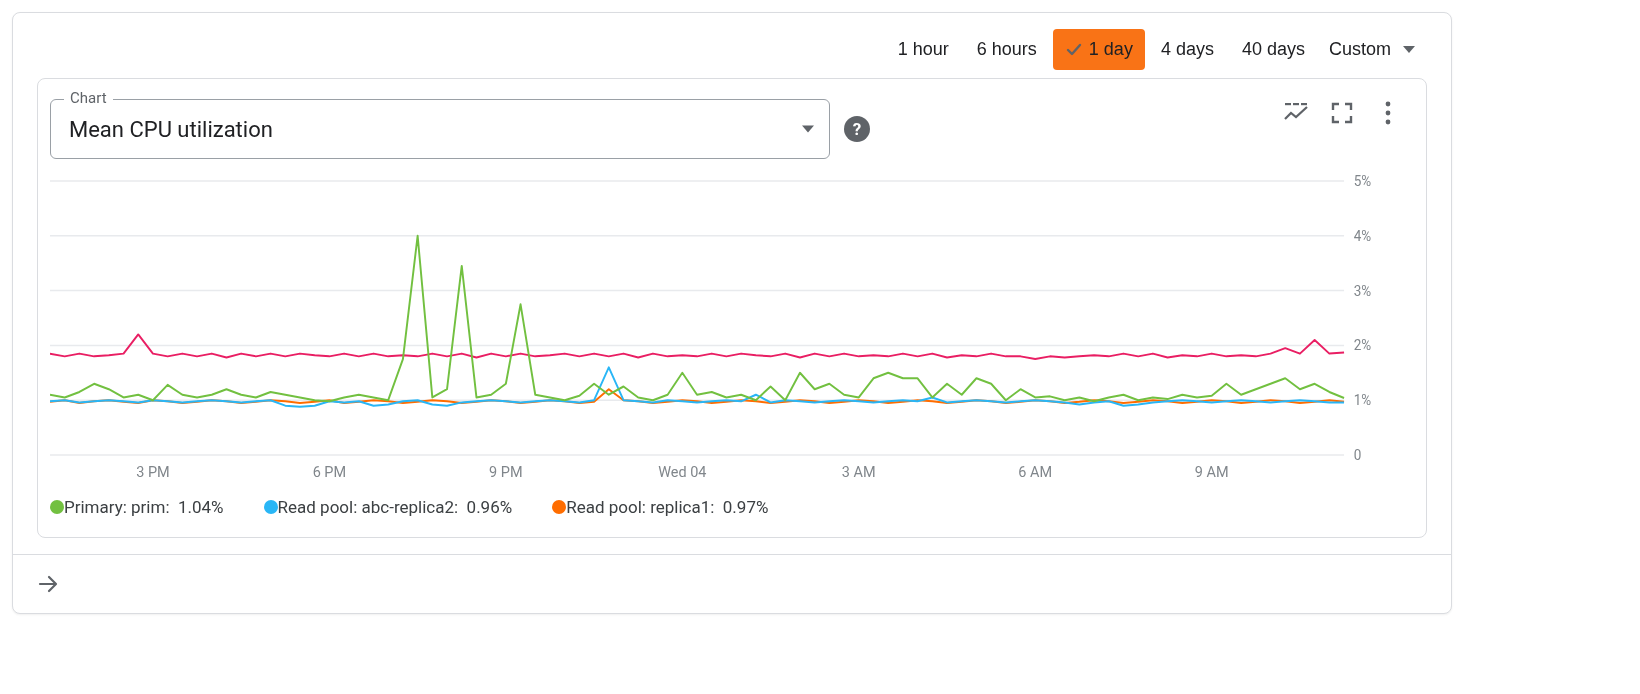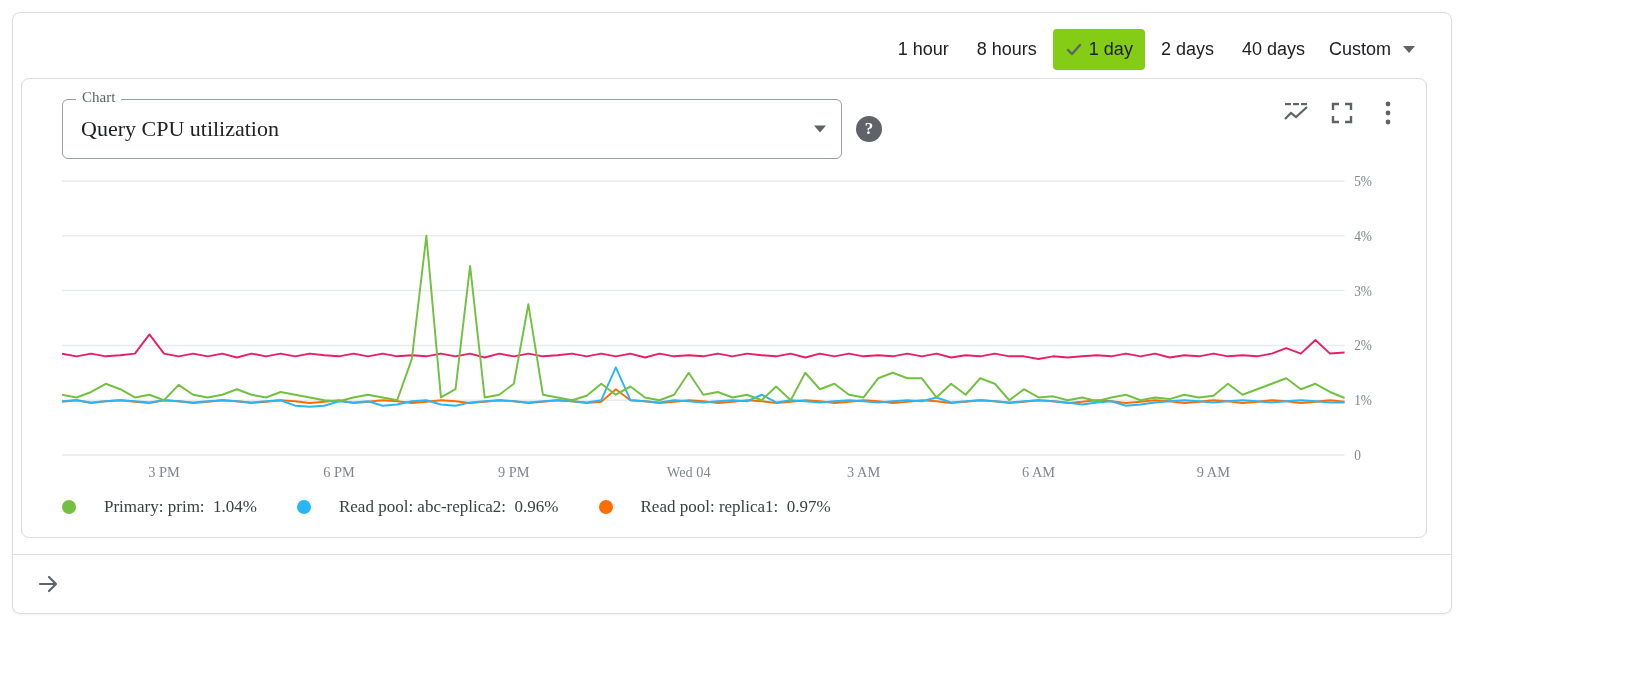--- a/index.html
+++ b/index.html
@@ -1,79 +1,79 @@
 <!DOCTYPE html>
 <html><head>
 <meta charset="utf-8">
 <style>
   * { box-sizing: border-box; }
   html, body { margin:0; padding:0; font-family: Roboto, "Helvetica Neue", Arial, sans-serif; color:#202124; background:#fff; }
   .wrap { width:1464px; height:694px; padding:12px; position:relative; }
   .panel { border:1px solid #dadce0; border-radius:8px; background:#fff; box-shadow:0 1px 2px rgba(60,64,67,0.08); }
   .toolbar { display:flex; justify-content:flex-end; align-items:center; padding:16px 24px 8px 24px; gap:4px; }
   .range-btn { font-size:18px; font-weight:500; color:#202124; background:transparent; border:none; border-radius:4px; padding:10px 12px; cursor:pointer; display:inline-flex; align-items:center; gap:6px; }
-  .range-btn.active { background:#84cc16; }
+  .range-btn.active { background:#f97316; }
   .range-custom { display:inline-flex; align-items:center; gap:12px; padding-left:8px; }
   .tri-down { width:0; height:0; border-left:6px solid transparent; border-right:6px solid transparent; border-top:7px solid #5f6368; }
-  .card { margin:0 24px 16px 8px; border:1px solid #dadce0; border-radius:8px; padding:20px 24px 20px 40px; position:relative;font-family:Liberation Serif, serif; }
+  .card { margin:0 24px 16px 24px; border:1px solid #dadce0; border-radius:8px; padding:20px 24px 20px 12px; position:relative; }
   .card-header { display:flex; align-items:center; gap:14px; }
   .sel-field { position:relative; width:780px; }
   .sel-border { border:1px solid #9aa0a6; border-radius:6px; height:60px; display:flex; align-items:center; padding:0 44px 0 18px; font-size:22px; color:#202124; cursor:pointer; }
   .sel-label { position:absolute; top:-10px; left:14px; background:#fff; padding:0 6px; font-size:15px; color:#5f6368; }
   .sel-tri { position:absolute; right:16px; top:50%; transform:translateY(-50%); }
   .help-icon { width:26px; height:26px; border-radius:50%; background:#5f6368; color:#fff; font-size:17px; font-weight:700; display:flex; align-items:center; justify-content:center; }
   .card-actions { position:absolute; right:24px; top:20px; display:flex; align-items:center; gap:18px; color:#5f6368; }
   .icon-btn { width:28px; height:28px; display:flex; align-items:center; justify-content:center; cursor:pointer; }
   .plot-area { position:relative; width:100%; height:310px; margin-top:14px; }
   .plot-svg { width:100%; height:100%; display:block; }
   .y-tick-label { font-size:14px; fill:#80868b; text-anchor:start; }
   .x-tick-label { font-size:15px; fill:#80868b; text-anchor:middle; }
   .grid-line { stroke:#e8eaed; stroke-width:1.5; }
   .legend { display:flex; gap:40px; align-items:center; margin-top:14px; font-size:17px; color:#3c4043; flex-wrap:wrap; }
-  .legend-item { display:flex; align-items:center; gap:28px; }
+  .legend-item { display:flex; align-items:center; gap:0; }
   .dot { width:14px; height:14px; border-radius:50%; }
   .footer-link { display:flex; align-items:center; gap:18px; padding:18px 24px; border-top:1px solid #dadce0; font-size:18px; color:#3c4043; cursor:pointer; }
   .arrow-right { width:22px; height:22px; color:#5f6368; }
 </style>
 </head>
 <body>
 
 <div class="wrap">
   <div class="panel">
     <div class="toolbar" id="time-ranges">
         <button class="range-btn">
           <span>1 hour</span>
         </button>
         <button class="range-btn">
-          <span>8 hours</span>
+          <span>6 hours</span>
         </button>
         <button class="range-btn active">
           <svg width="18" height="18" viewBox="0 0 18 18">
             <path d="M3 9 L7 13 L15 4" stroke="#5f6368" stroke-width="2.4" fill="none" stroke-linecap="round" stroke-linejoin="round"></path>
           </svg>
           <span>1 day</span>
         </button>
         <button class="range-btn">
-          <span>2 days</span>
+          <span>4 days</span>
         </button>
         <button class="range-btn">
           <span>40 days</span>
         </button>
         <button class="range-btn range-custom">
           <span>Custom</span>
           <span class="tri-down"></span>
         </button>
       </div>
 
     <div class="card">
       <div class="card-header">
         <div class="sel-field">
           <div class="sel-label">Chart</div>
           <div class="sel-border">
-            <span>Query CPU utilization</span>
+            <span>Mean CPU utilization</span>
             <span class="sel-tri tri-down"></span>
           </div>
         </div>
         <div class="help-icon">?</div>
       </div>
 
       <div class="card-actions">
         <div class="icon-btn">
           <svg width="24" height="20" viewBox="0 0 24 20">
               <path d="M1 16 L7 10 L12 14 L23 4" stroke="#5f6368" stroke-width="2.2" fill="none"></path>

